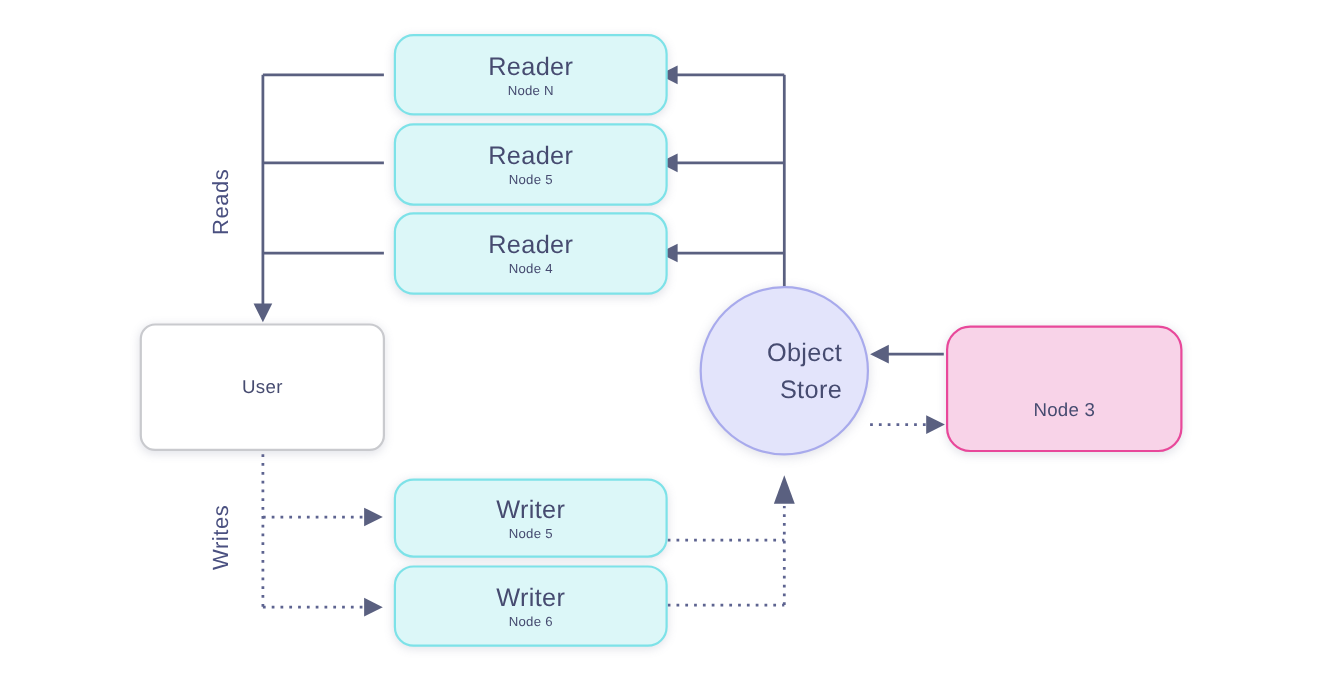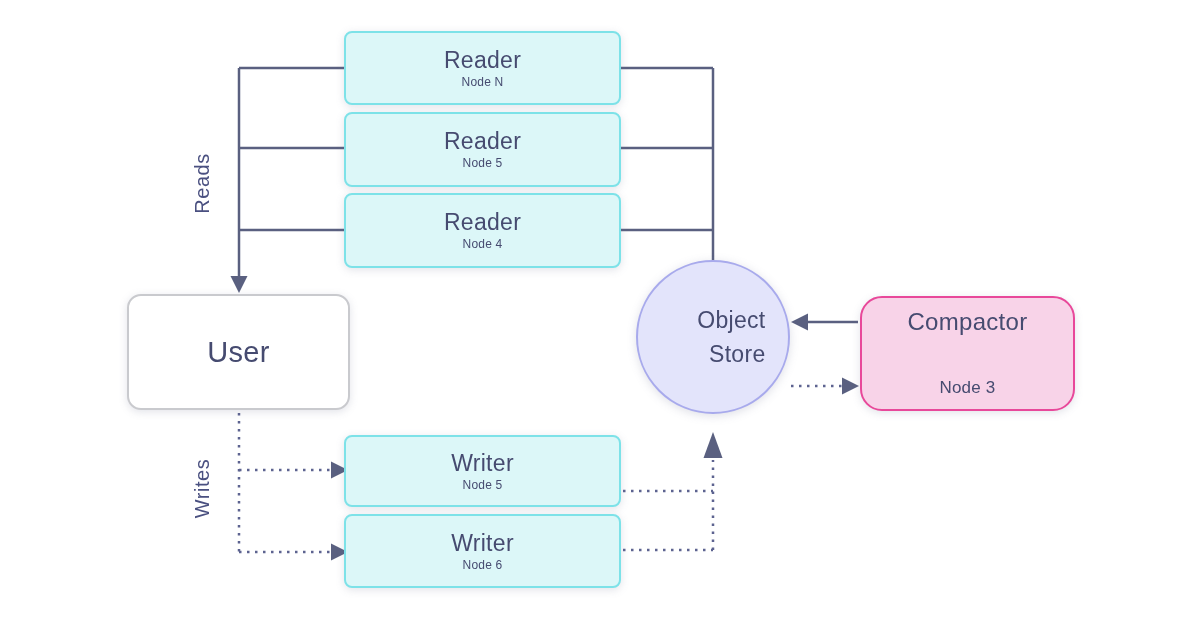--- a/index.html
+++ b/index.html
@@ -20,32 +20,32 @@
   .node {
     position: absolute; z-index: 2;
     display: flex; flex-direction: column; align-items: center; justify-content: center;
     text-align: center; color: var(--text);
     box-shadow: 0 2px 9px rgba(110, 115, 145, 0.20);
   }
   .node-title { font-size: 23px; font-weight: 500; line-height: 1.25; letter-spacing: 0.3px; }
   .node-sub   { font-size: 12px; font-weight: 500; line-height: 1.3; letter-spacing: 0.2px; }
   .cyan {
     background: var(--cyan-fill); border: 2px solid var(--cyan-border);
-    border-radius: 8px; left: 344px; width: 277px;
+    border-radius: 18px; left: 358px; width: 249px;
   }
   .reader-n { top: 31px;  height: 74px; }
   .reader-5 { top: 112px; height: 75px; }
   .reader-4 { top: 193px; height: 75px; }
   .writer-2 { top: 435px; height: 72px; }
   .writer-1 { top: 514px; height: 74px; }
   .user-box {
     background: var(--white-fill); border: 2px solid var(--white-border);
     border-radius: 14px; left: 127px; top: 294px; width: 223px; height: 116px;
   }
-  .user-box .node-title { font-size: 29px; }
+  .user-box .node-title { font-size: 17px; }
   .store-circle {
     background: var(--lavender-fill); border: 2px solid var(--lavender-border);
     border-radius: 50%; left: 636px; top: 260px; width: 154px; height: 154px;
     box-shadow: 0 2px 10px rgba(110, 115, 145, 0.22);
     text-align: right;
   }
   .store-circle .node-title { font-size: 23px; width: 105px; line-height: 1.5; }
   .compactor-box {
     background: var(--pink-fill); border: 2.5px solid var(--pink-border);
     border-radius: 22px; left: 860px; top: 296px; width: 215px; height: 115px;
@@ -132,17 +132,16 @@
   <div class="node cyan writer-1">
     <div class="node-title">Writer</div>
     <div class="node-sub">Node 6</div>
   </div>
 
   <div class="node store-circle">
     <div class="node-title">Object Store</div>
   </div>
 
   <div class="node compactor-box">
-    <div class="node-title">Compactor</div>
     <div class="node-sub">Node 3</div>
   </div>
 
 </div>
 
 </body></html>

